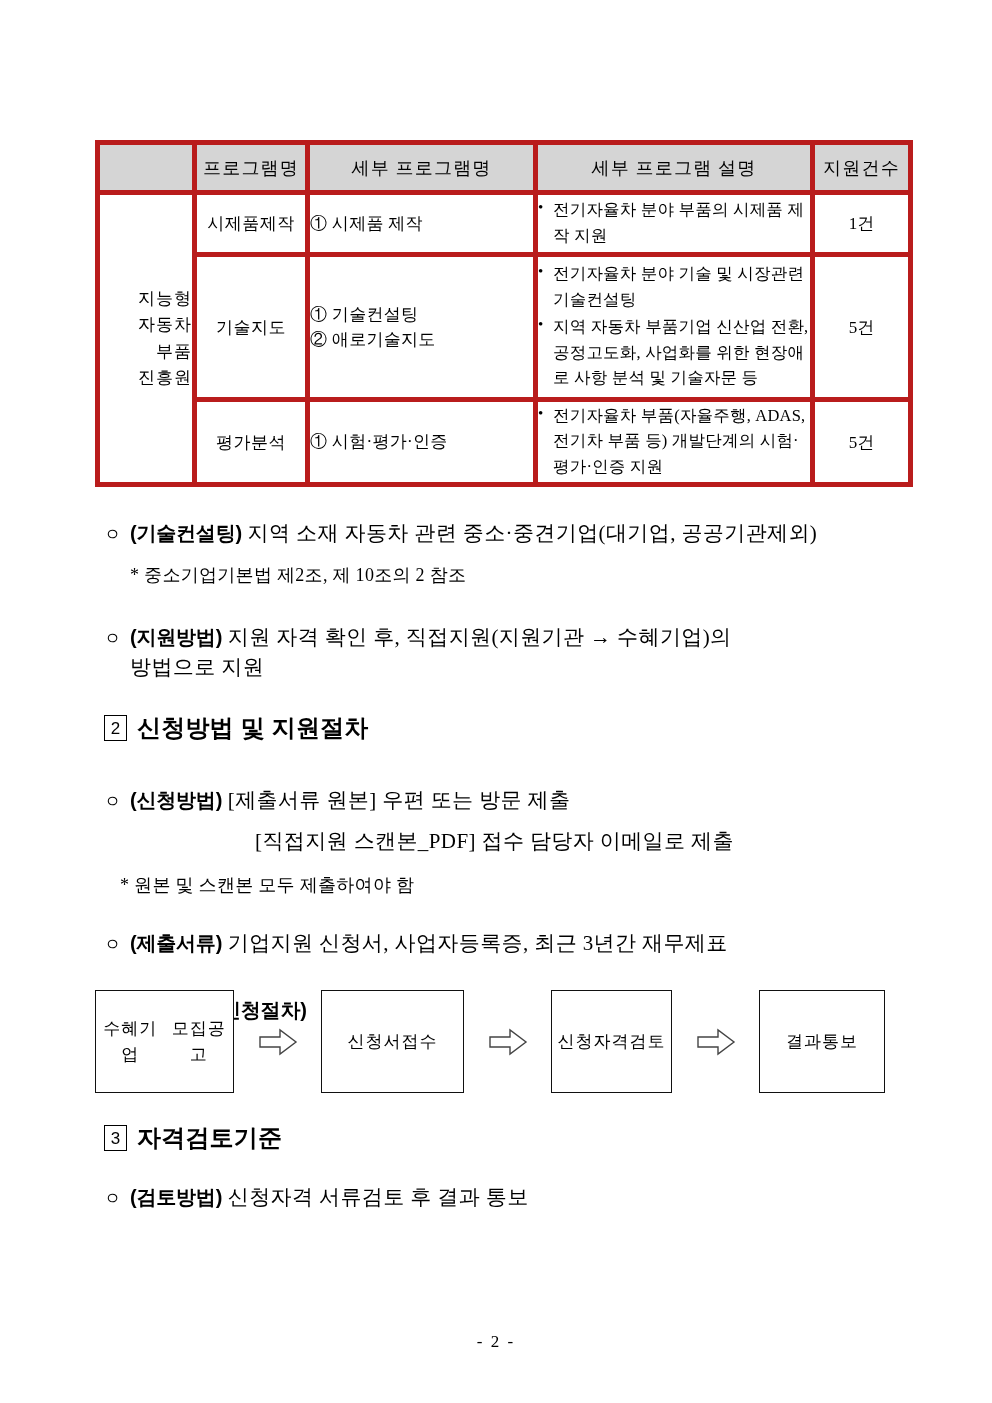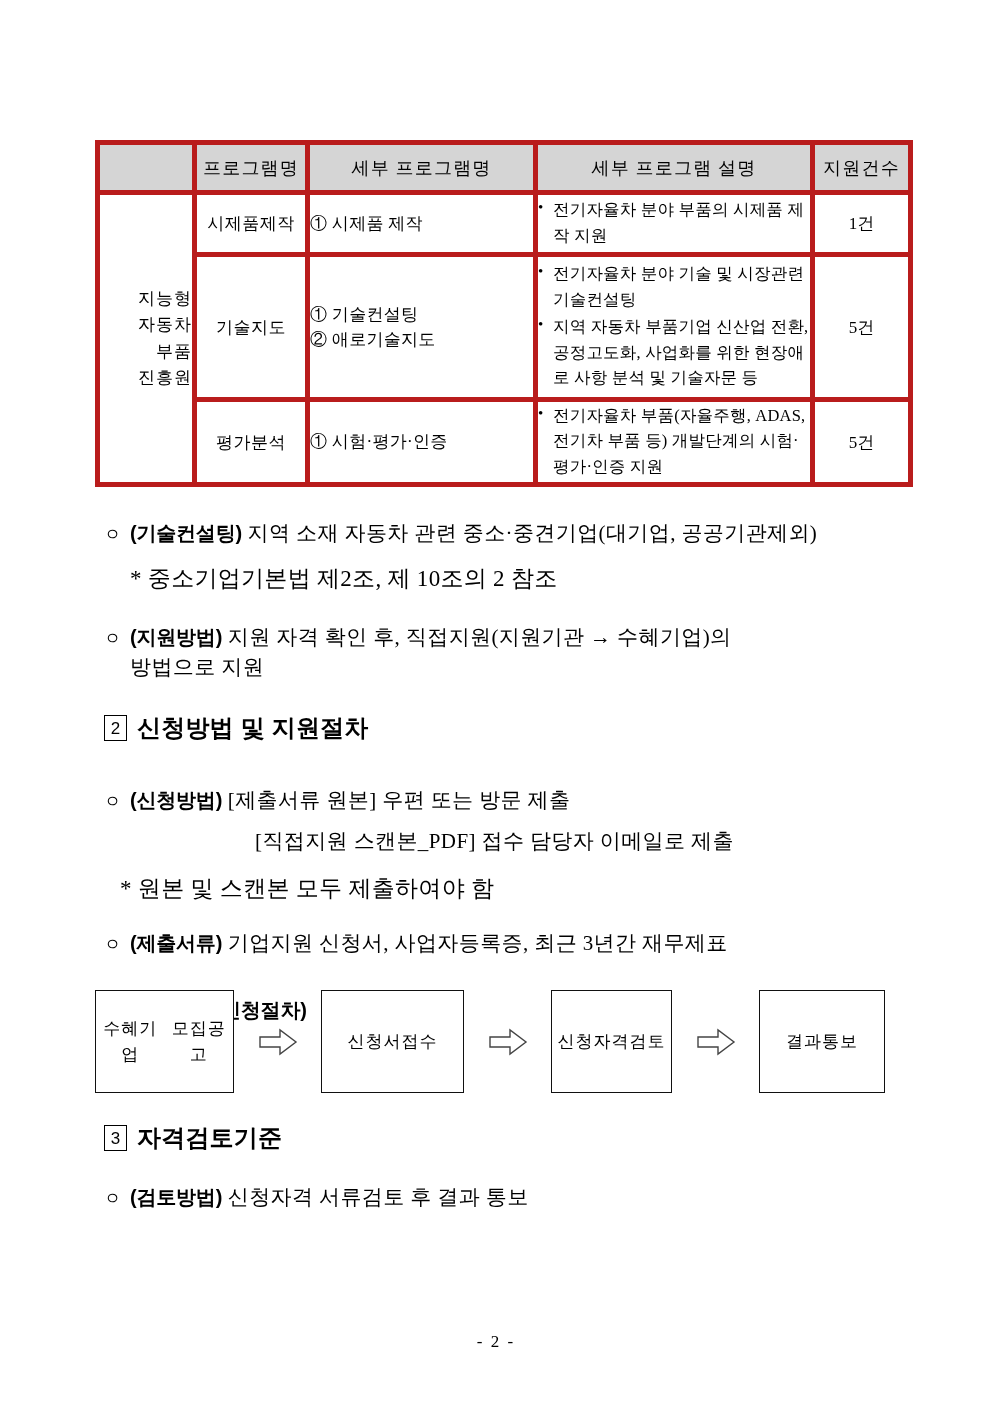--- a/index.html
+++ b/index.html
@@ -112,21 +112,21 @@
     font-size: 17px;
     vertical-align: baseline;
   }
   .lbl {
     font-weight: bold;
     font-family: "Liberation Sans", "DejaVu Sans", sans-serif;
     font-size: 20px;
     letter-spacing: -0.2px;
   }
   .note {
-    font-size: 23px;
+    font-size: 18px;
     letter-spacing: 0.3px;
     white-space: nowrap;
   }
   .cont {
     display: block;
     padding-left: 26px;
     font-size: 21px;
     letter-spacing: 0.4px;
     white-space: nowrap;
   }

